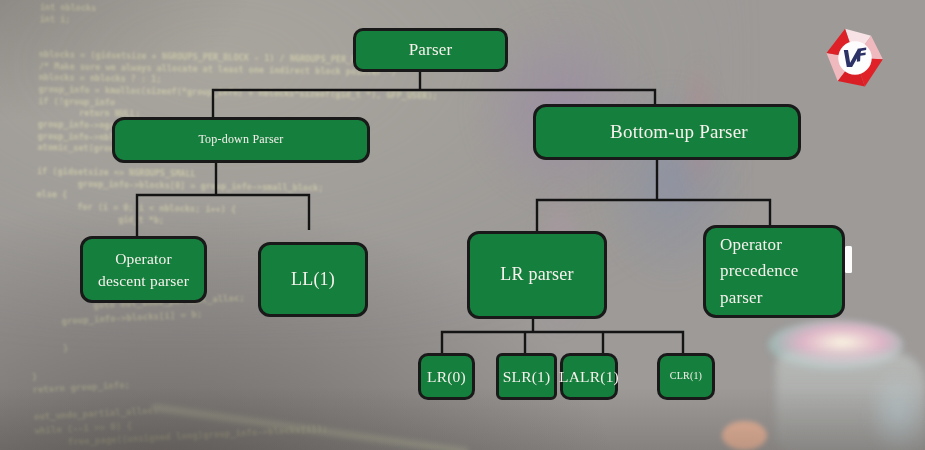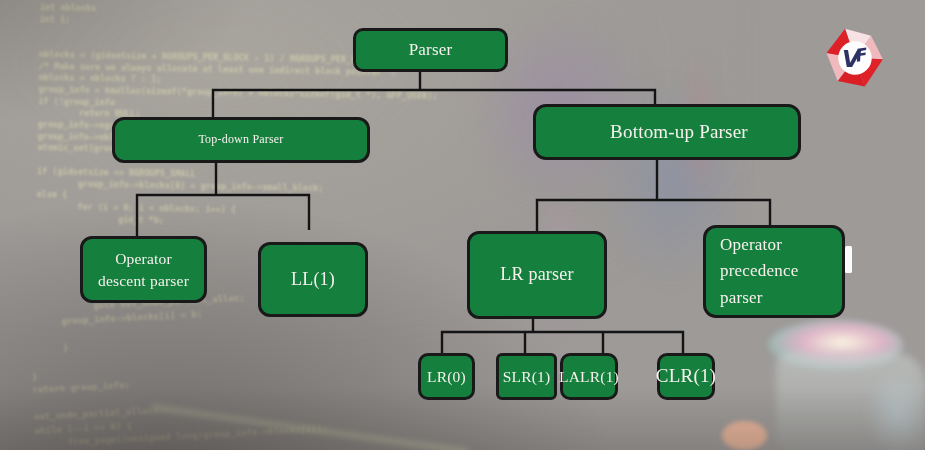--- a/index.html
+++ b/index.html
@@ -55,21 +55,21 @@
   .n-topdown   { left:112px; top:117px; width:258px; height:46px; border-radius:12px; font-size:12px; }
   .n-bottomup  { left:533px; top:104px; width:268px; height:56px; border-radius:13px; font-size:19px;padding-left:24px; }
   .n-recursive { left:80px;  top:236px; width:127px; height:67px; border-radius:12px; font-size:15.5px; padding:0 8px; }
   .n-ll1       { left:258px; top:242px; width:110px; height:75px; border-radius:12px; font-size:18px; }
   .n-lrparser  { left:467px; top:231px; width:140px; height:88px; border-radius:12px; font-size:18px; }
   .n-opprec    { left:703px; top:225px; width:142px; height:93px; border-radius:13px; font-size:17px;
                  justify-content:flex-start; text-align:left; padding-left:14px; padding-right:4px; line-height:1.55; }
   .n-lr0  { left:418px; top:353px; width:57px; height:47px; border-radius:10px; font-size:15.5px; }
   .n-slr1 { left:496px; top:353px; width:61px; height:47px; border-radius:6px; font-size:15.5px; }
   .n-lalr1{ left:560px; top:353px; width:58px; height:47px; border-radius:10px; font-size:15.5px; }
-  .n-clr1 { left:657px; top:353px; width:58px; height:47px; border-radius:10px; font-size:19px; }
+  .n-clr1 { left:657px; top:353px; width:58px; height:47px; border-radius:10px; font-size:10px; }
 
   .cursor-bar { position:absolute; left:845px; top:246px; width:7px; height:27px;
     background:#fcfcfc; border-radius:1.5px; filter:blur(0.4px); }
 
   .logo { position:absolute; left:824px; top:27px; width:62px; height:62px; }
 </style>
 </head>
 <body>
 
 <div class="stage">

